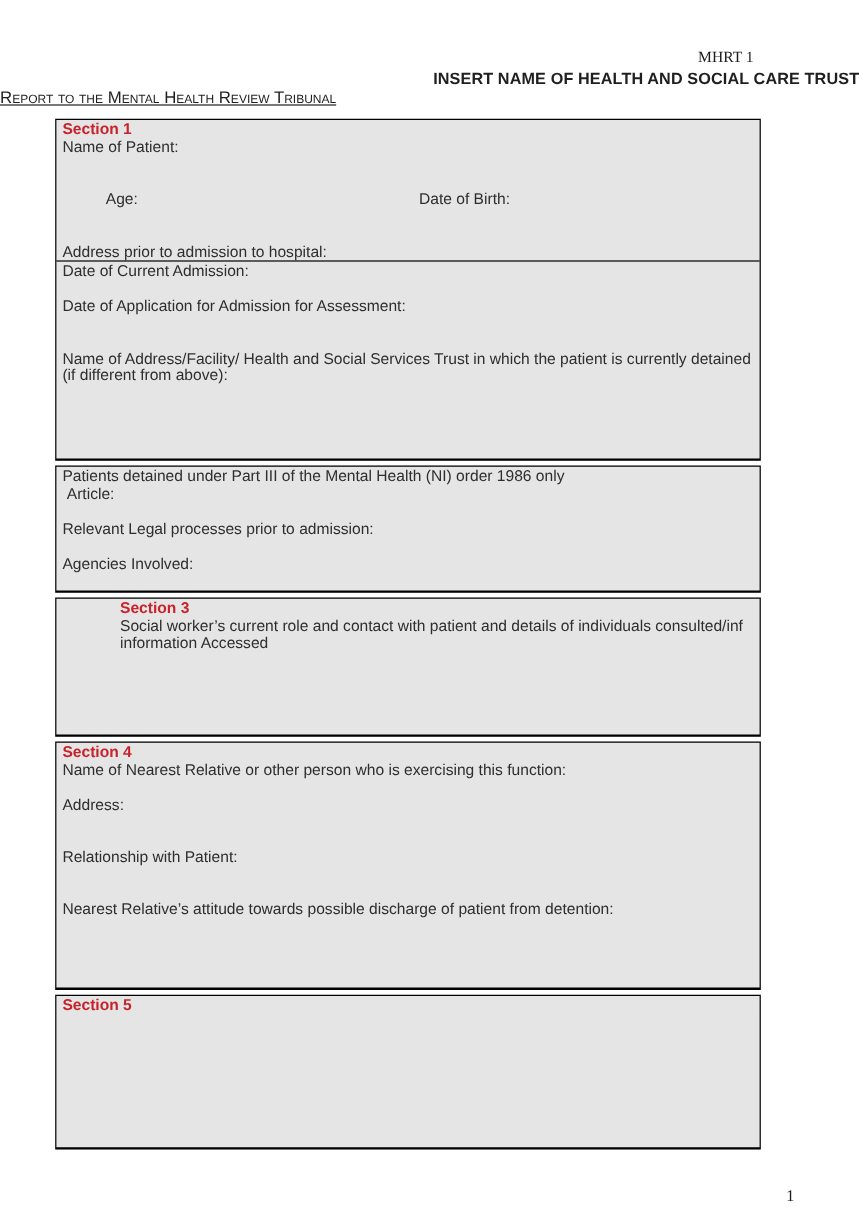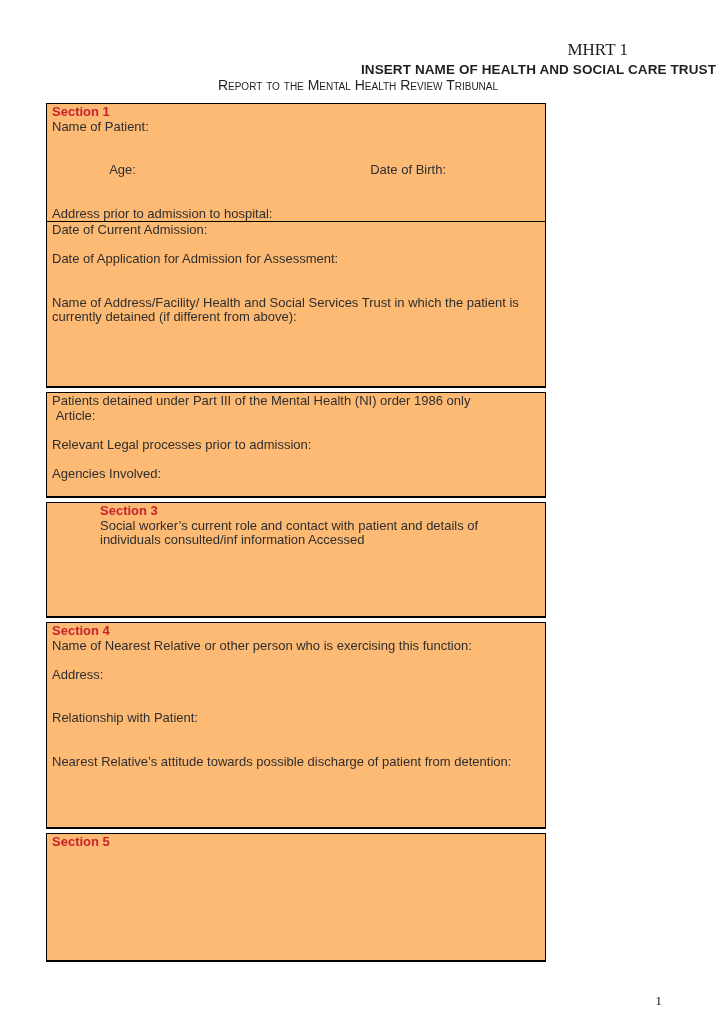--- a/index.html
+++ b/index.html
@@ -13,47 +13,48 @@
     overflow: hidden;
   }
   .page { width: 716px; height: 1012px; position: relative; }
 
   
   .doc-code {
     margin-top: 40px;
     text-align: right;
     padding-right: 88px;
     font-family: "Liberation Serif", serif;
-    font-size: 17px;
+    font-size: 13px;
     color: #1c1c1c;
   }
   .doc-title {
     margin-top: 2px;
     text-align: right;
     font-weight: bold;
     font-size: 13.5px;
     letter-spacing: 0.1px;
     color: #1f1f1f;
   }
   .doc-subtitle {
-    text-align: center;
+    text-align: left;
     font-variant: small-caps;
     font-size: 14px;
     margin-bottom: 10px;
     color: #1f1f1f;
+    text-decoration: underline;
   }
 
   
   .form-table { margin-left: 46px; width: 624px; }
   .box {
-    width: 500px;
+    width: 588px;
     border: 1px solid #000;
     border-bottom-width: 2px;
     margin-bottom: 4px;
-    background: #fdba74;
+    background: #e5e5e5;
   }
   .row { padding: 1px 6px 0 5px; }
   .row-s1  { min-height: 86px; border-bottom: 1px solid #000; }
   .row-s2a { min-height: 164px; }
   .box-2b .row { min-height: 103px; }
   .box-3  .row { min-height: 113px; margin-left: 48px; }
   .box-4  .row { min-height: 204px; }
   .box-5  .row { min-height: 126px; }
 
   .sec-head {
@@ -63,21 +64,21 @@
     white-space: pre-wrap;
   }
   .line {
     line-height: 14.5px;
     min-height: 14.5px;
     white-space: pre-wrap;
     color: #2e2e2e;
   }
   .line.wrap { white-space: pre-wrap; }
   .underline { }
-  .age-col { display: inline-block; width: 261px; margin-left: 21px; }
+  .age-col { display: inline-block; width: 261px; }
 
   
   .page-number {
     margin-top: 31px;
     text-align: right;
     padding-right: 54px;
     font-family: "Liberation Serif", serif;
     font-size: 13.5px;
     color: #1c1c1c;
   }

